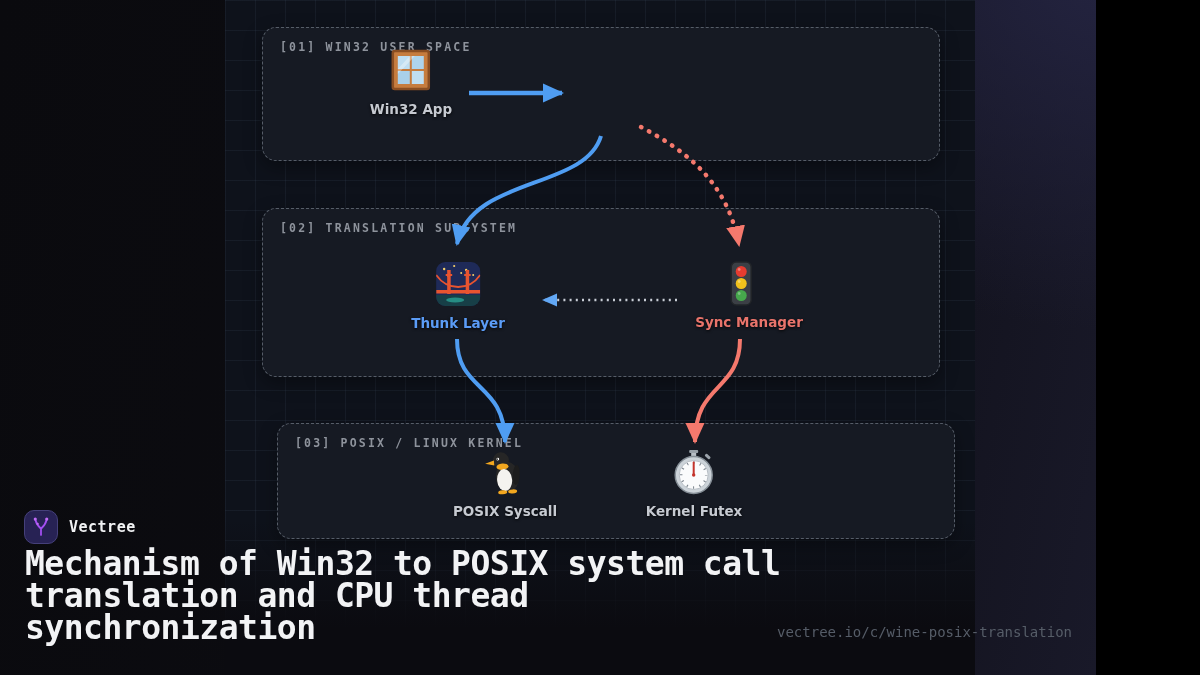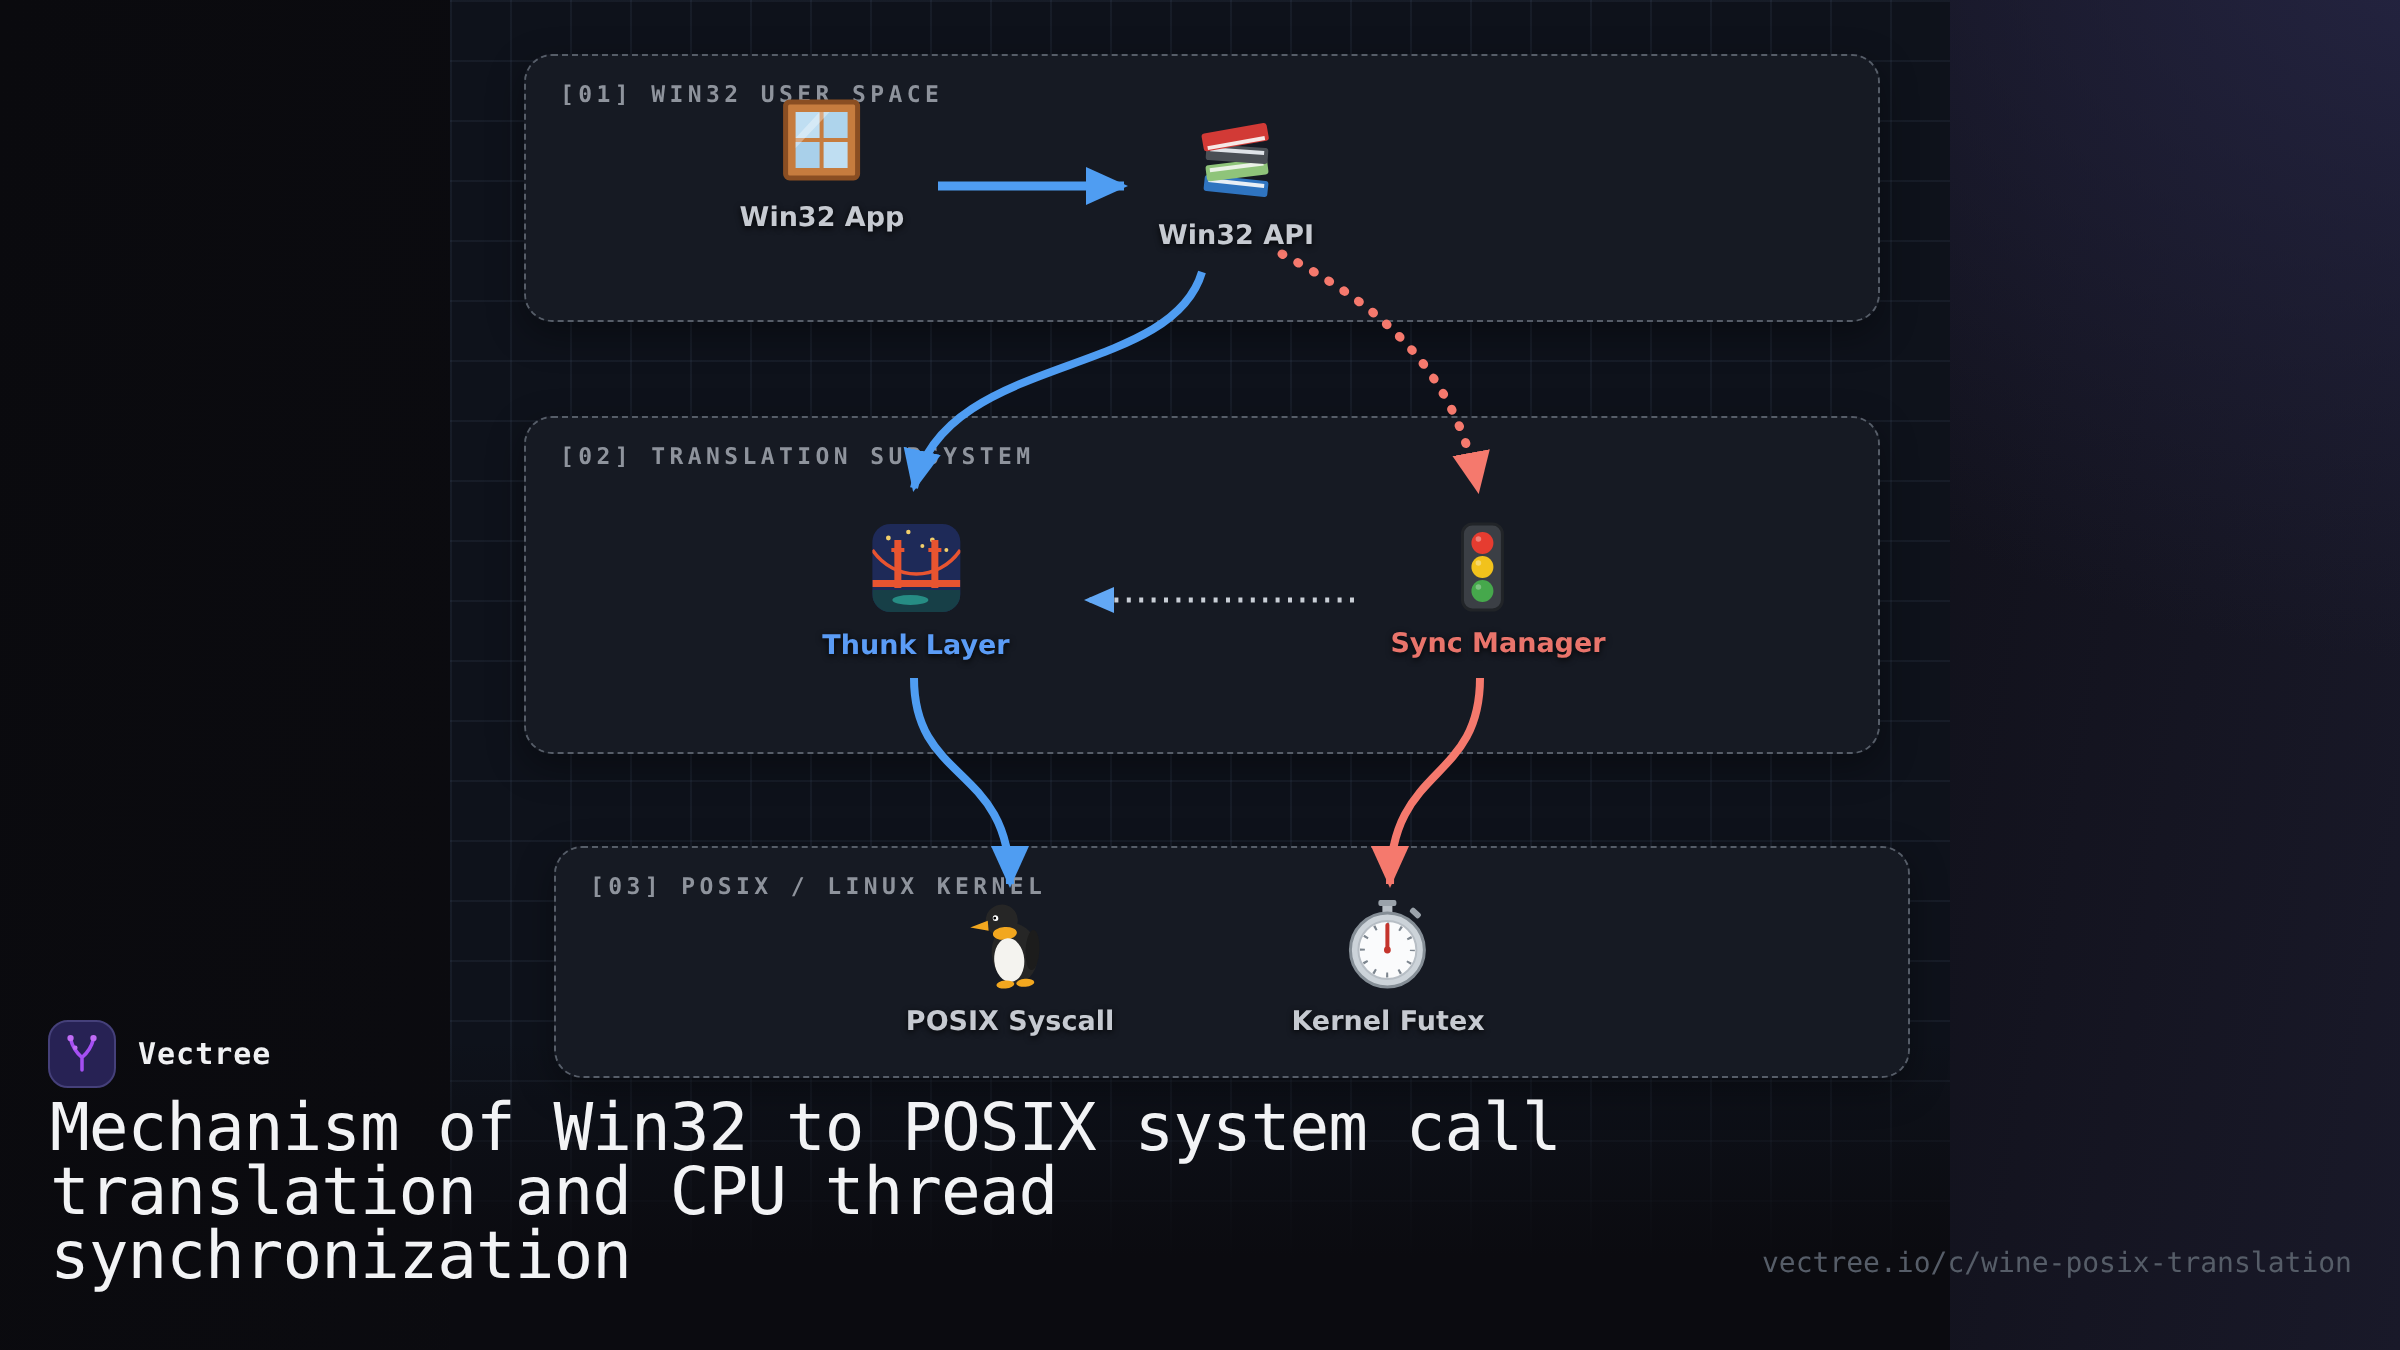--- a/index.html
+++ b/index.html
@@ -1,17 +1,17 @@
 <!DOCTYPE html>
 <html><head>
 <meta charset="utf-8">
 <style>
   html,body{margin:0;padding:0;background:#000;}
   .stage{
-    position:relative; width:1200px; height:675px; overflow:hidden;
+    position:relative; width:1096px; height:675px; overflow:hidden;
     background:
       radial-gradient(ellipse 700px 560px at 102% -5%, #242441 0%, rgba(20,20,36,0) 65%),
       linear-gradient(100deg, #0a0a0e 0%, #0c0c11 45%, #101019 72%, #191929 100%);
     font-family:"DejaVu Sans", "Liberation Sans", sans-serif;
   }
   .grid-panel{
     position:absolute; left:225px; top:0; width:750px; height:675px;
     background-color:#0e121b;
     background-image:
       linear-gradient(rgba(125,145,185,0.08) 1px, transparent 1px),
@@ -60,21 +60,21 @@
     border:1.5px solid #45407a; box-sizing:border-box;
     display:flex; align-items:center; justify-content:center;
   }
   .brand-name{
     margin-left:11px; font-family:"DejaVu Sans Mono","Liberation Mono",monospace;
     font-weight:bold; font-size:15px; color:#f0f1f3; letter-spacing:0.5px;
   }
   .main-title{
     position:absolute; left:25px; top:548px; z-index:6;
     font-family:"DejaVu Sans Mono","Liberation Mono",monospace;
-    font-weight:normal; font-size:33px; line-height:32px; letter-spacing:-0.5px;
+    font-weight:bold; font-size:33px; line-height:32px; letter-spacing:-0.5px;
     color:#f2f3f5; white-space:nowrap;
   }
   .footer-url{
     position:absolute; right:24px; top:624px; z-index:6;
     font-family:"DejaVu Sans Mono","Liberation Mono",monospace;
     font-size:14px; color:#565d68;margin-left:48px;
   }
 </style>
 </head>
 <body>
@@ -120,43 +120,20 @@
         <rect x="10" y="9" width="12" height="13" fill="#bfdef2"></rect>
         <rect x="24" y="9" width="12" height="13" fill="#aed4ec"></rect>
         <rect x="10" y="24" width="12" height="13" fill="#a9d0ea"></rect>
         <rect x="24" y="24" width="12" height="13" fill="#bfdef2"></rect>
         <polygon points="10,22 22,9 27,9 10,27" fill="#ffffff" opacity="0.35"></polygon>
       </svg>
     </span>
     <span class="node-label">Win32 App</span>
   </div>
 
-  <div class="node n-api">
-    <span class="nicon">
-      <svg viewBox="0 0 46 46" width="46" height="46">
-        <g transform="rotate(6 23 37)">
-          <rect x="7" y="33" width="32" height="8" rx="1.5" fill="#2f74c0"></rect>
-          <rect x="9" y="34.5" width="28" height="2" fill="#e8eef5"></rect>
-        </g>
-        <g transform="rotate(-7 23 29)">
-          <rect x="8" y="25" width="31" height="8" rx="1.5" fill="#8fc47a"></rect>
-          <rect x="10" y="26.5" width="27" height="2" fill="#eaf2e6"></rect>
-        </g>
-        <g transform="rotate(4 23 21)">
-          <rect x="8" y="17" width="31" height="8" rx="1.5" fill="#4a4f55"></rect>
-          <rect x="10" y="18.5" width="27" height="2" fill="#dfe3e8"></rect>
-        </g>
-        <g transform="rotate(-10 23 12)">
-          <rect x="6" y="8" width="33" height="9" rx="1.5" fill="#d23a36"></rect>
-          <rect x="8" y="14.5" width="29" height="2" fill="#f6e8e6"></rect>
-        </g>
-      </svg>
-    </span>
-    <span class="node-label">Win32 API</span>
-  </div>
 
   <div class="node n-thunk">
     <span class="nicon">
       <svg viewBox="0 0 46 46" width="46" height="46">
         <defs>
             <clipPath id="brclip">
               <rect x="1" y="1" width="44" height="44" rx="9"></rect>
             </clipPath>
           </defs>
         <rect x="1" y="1" width="44" height="44" rx="9" fill="#1e2a58"></rect>

